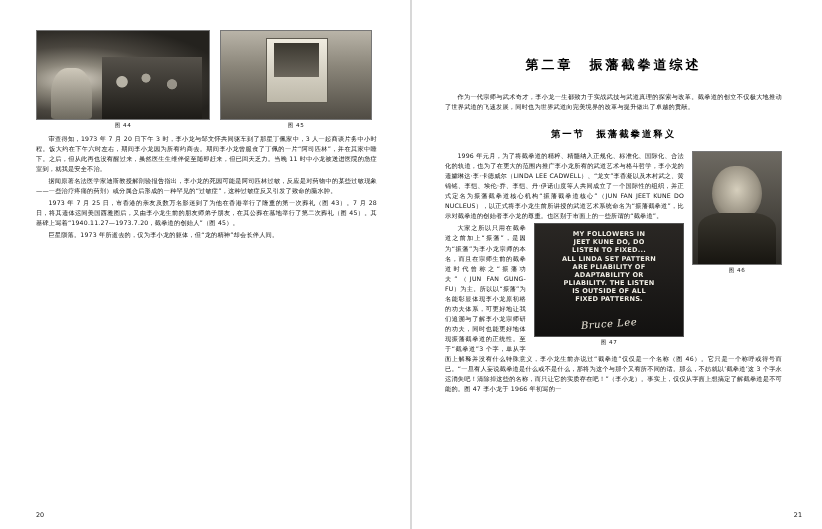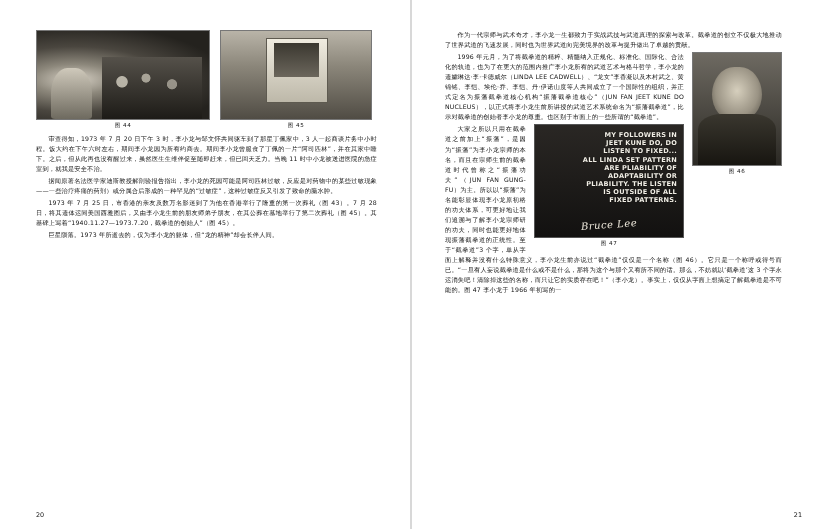--- a/index.html
+++ b/index.html
@@ -121,21 +121,21 @@
     background:linear-gradient(180deg,#2a2724 0%,#121110 100%);
     position:relative;overflow:hidden;
   }
   .plaque-text{
     position:absolute;left:6px;top:6px;right:6px;
     color:#f2efe6;
     font-family:"DejaVu Sans","Liberation Sans",sans-serif;
     font-weight:bold;
     font-size:6.6px;
     line-height:1.22;
-    text-align:right;
+    text-align:center;
     letter-spacing:0.2px;
     text-shadow:0 0 1px rgba(0,0,0,.9);
   }
   .plaque-sig{
     position:absolute;left:50%;transform:translateX(-50%) rotate(-4deg);
     bottom:7px;
     color:#efeadd;
     font-family:"DejaVu Serif","Liberation Serif",serif;
     font-style:italic;
     font-size:10px;
@@ -176,23 +176,25 @@
     <p class="para">审查得知，1973 年 7 月 20 日下午 3 时，李小龙与邹文怀共同驱车到了那星丁佩家中，3 人一起商谈片务中小时程。饭大约在下午六时左右，期间李小龙因为所有约商去。期间李小龙曾服食了丁佩的一片“阿司匹林”，并在其家中睡下。之后，但从此再也没有醒过来，虽然医生生维伴促至随即赶来，但已回天乏力。当晚 11 时中小龙被送进医院的急症室到，就我是安全不治。</p>
     <p class="para">据闻原著名法医学家迪斯教授解剖验报告指出，李小龙的死因可能是阿司匹林过敏，反应是对药物中的某些过敏现象——一些治疗疼痛的药剂）或分属合后形成的一种罕见的“过敏症”，这种过敏症反又引发了致命的脑水肿。</p>
     <p class="para">1973 年 7 月 25 日，市香港的亲友及数万名影迷到了为他在香港举行了隆重的第一次葬礼（图 43）。7 月 28 日，将其遗体运同美国西雅图后，又由李小龙生前的朋友师弟子朋友，在其公葬在墓地举行了第二次葬礼（图 45）。其基碑上写着“1940.11.27—1973.7.20，截拳道的创始人”（图 45）。</p>
     <p class="para">巨星陨落。1973 年所逝去的，仅为李小龙的躯体，但“龙的精神”却会长伴人间。</p>
 
     <div class="page-num page-num-left">20</div>
   </div>
 
   <div class="page page-right">
 
+    <h1 class="chapter-title">第二章　振藩截拳道综述</h1>
 
     <p class="para">作为一代宗师与武术奇才，李小龙一生都致力于实战武技与武道真理的探索与改革。截拳道的创立不仅极大地推动了世界武道的飞速发展，同时也为世界武道向完美境界的改革与提升做出了卓越的贡献。</p>
 
+    <h2 class="section-title">第一节　振藩截拳道释义</h2>
 
     <div class="clearfix">
 
       <div class="fig fig-right">
         <div class="photo photo46"></div>
         <div class="fig-caption">图 46</div>
       </div>
 
       <p class="para">1996 年元月，为了将截拳道的精粹、精髓纳入正规化、标准化、国际化、合法化的轨道，也为了在更大的范围内推广李小龙所有的武道艺术与格斗哲学，李小龙的遗孀琳达·李·卡德威尔（LINDA LEE CADWELL）、“龙女”李香凝以及木村武之、黄锦铭、李恺、埃伦·乔、李恺、丹·伊诺山度等人共同成立了一个国际性的组织，并正式定名为振藩截拳道核心机构“振藩截拳道核心”（JUN FAN JEET KUNE DO NUCLEUS），以正式将李小龙生前所讲授的武道艺术系统命名为“振藩截拳道”，比示对截拳道的创始者李小龙的尊重。也区别于市面上的一些所谓的“截拳道”。</p>
 

